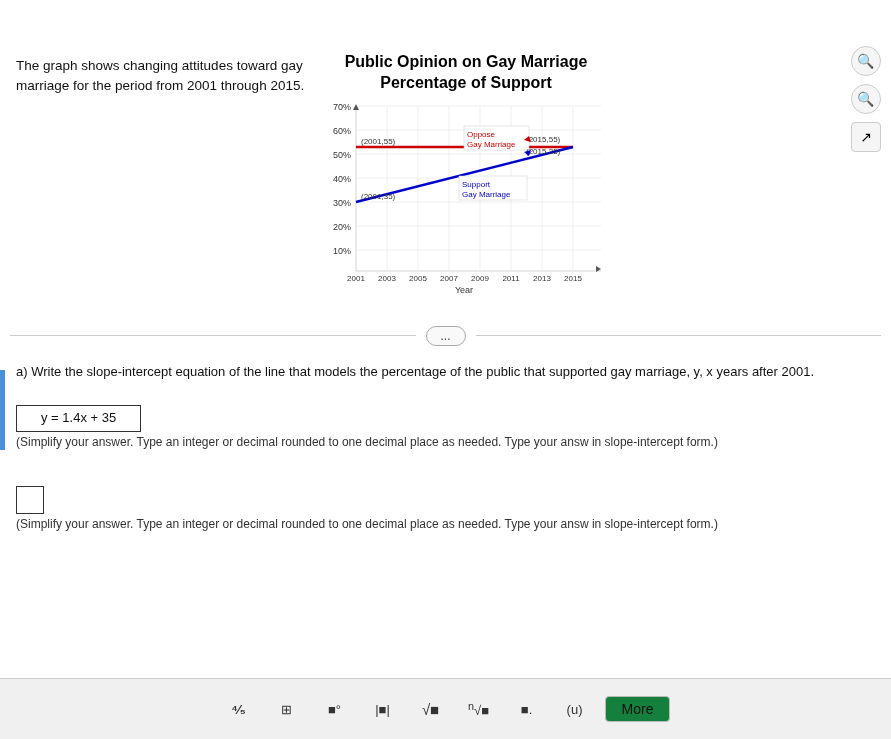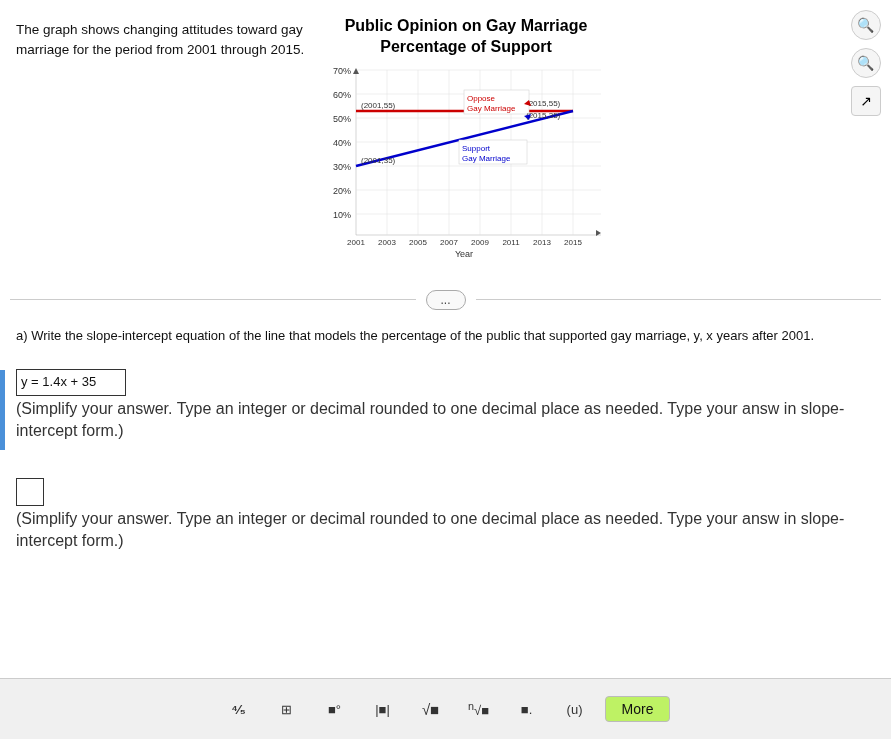--- a/index.html
+++ b/index.html
@@ -17,20 +17,21 @@
       flex-direction: column;
       width: 891px;
       min-height: 739px;
     }
 
     .top-section {
       display: flex;
       flex-direction: row;
       padding: 16px 16px 0 16px;
       position: relative;
+      margin-top: 36px;
     }
 
     .description-text {
       flex: 0 0 300px;
       font-size: 13.5px;
       line-height: 1.5;
       padding-top: 4px;
       color: #111;
     }
 
@@ -103,38 +104,38 @@
     .content-section {
       padding: 10px 16px 4px 16px;
       font-size: 13px;
       line-height: 1.6;
       color: #111;
     }
 
     .answer-box {
       border: 1px solid #333;
       display: inline-block;
-      padding: 2px 4px;
+      padding: 2px 24px;
       font-size: 13px;
       margin: 2px 0;
       min-width: 110px;
       background: #fff;
     }
 
     .answer-box-empty {
       border: 1px solid #333;
       display: inline-block;
       width: 28px;
       height: 28px;
       vertical-align: middle;
       margin: 2px 0;
     }
 
     .small-text {
-      font-size: 16px;
+      font-size: 12px;
       color: #333;
       line-height: 1.4;
     }
 
     .toolbar {
       position: absolute;
       bottom: 0;
       left: 0;
       right: 0;
       height: 61px;
@@ -153,21 +154,21 @@
       align-items: center;
       justify-content: center;
       cursor: pointer;
       font-size: 15px;
       color: #333;
       background: none;
       border: none;
     }
 
     .toolbar-more {
-      background: #bef264;
+      background: #15803d;
       border: 1px solid #bbb;
       border-radius: 4px;
       padding: 4px 16px;
       font-size: 14px;
       cursor: pointer;
       color: #111;
     }
 
     .left-accent {
       position: absolute;

